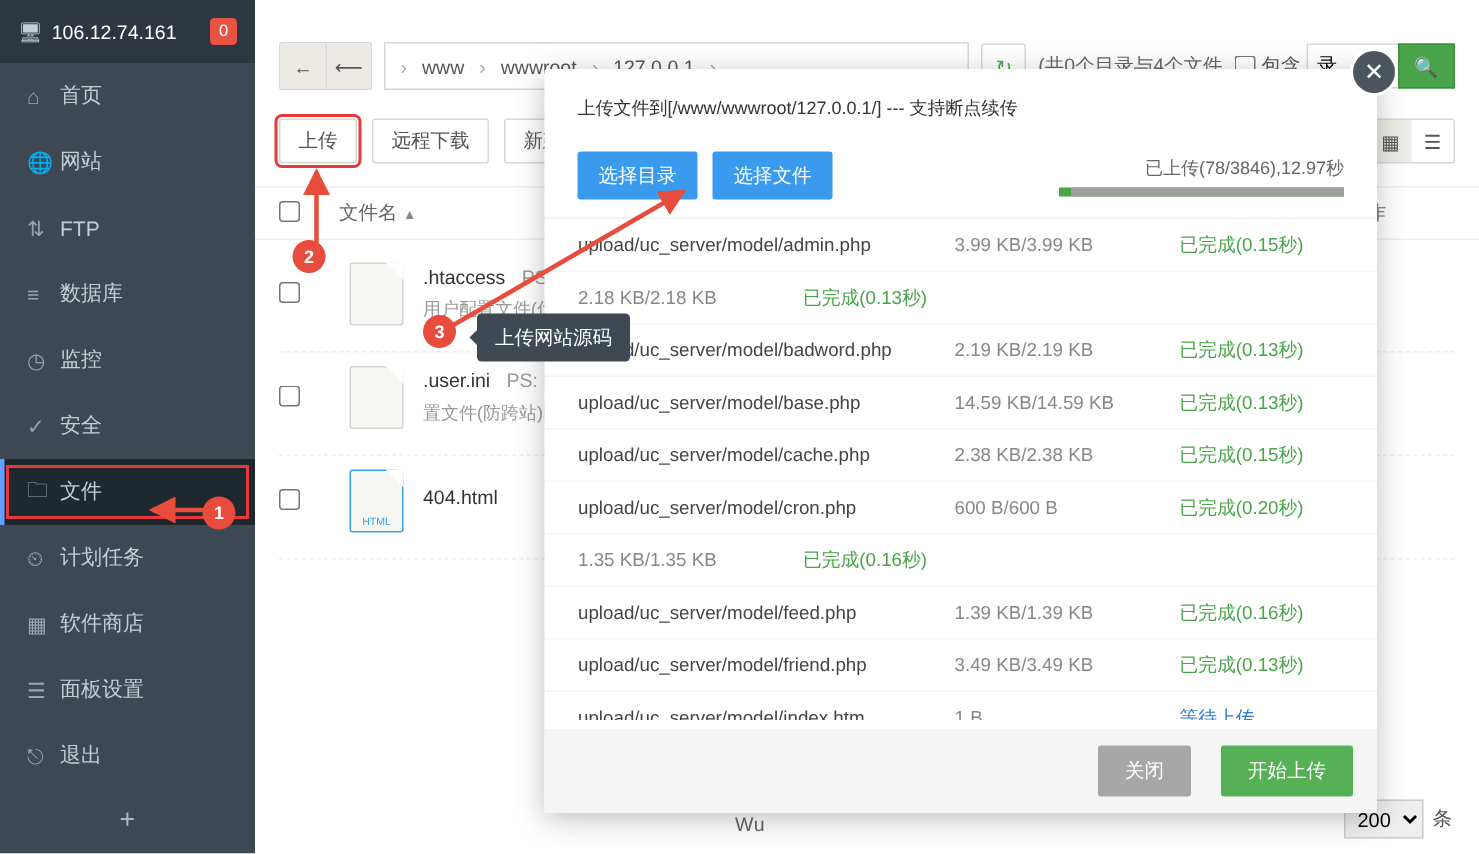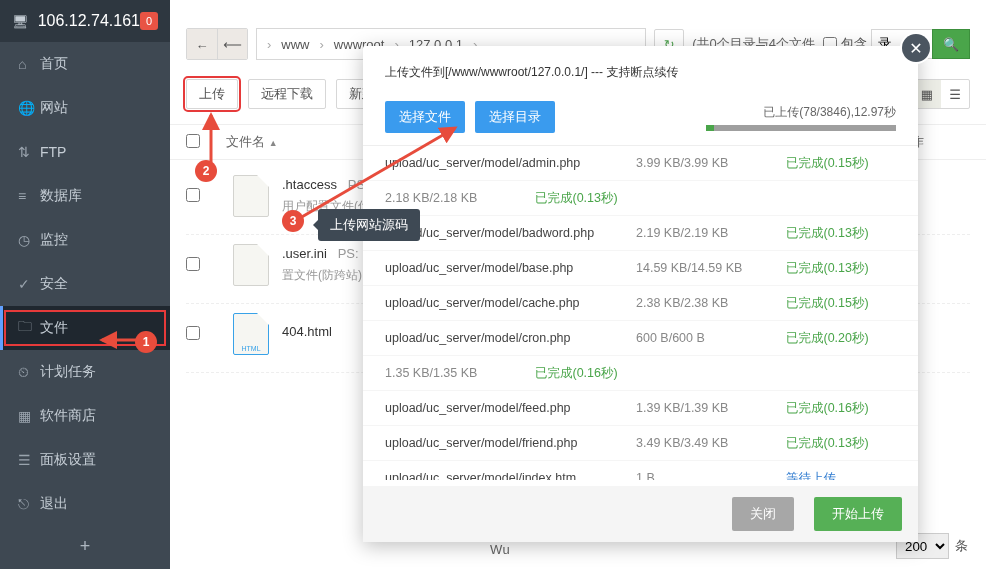--- a/index.html
+++ b/index.html
@@ -1,21 +1,21 @@
 <!DOCTYPE html>
 <html><head>
 <meta charset="utf-8">
 <style>
   * { margin:0; padding:0; box-sizing:border-box; font-family: "Microsoft YaHei", "Helvetica Neue", Arial, sans-serif; }
   body { background:#fff; width:986px; height:569px; overflow:hidden; position:relative; font-size:13px; color:#555; }
 
   
   .sidebar { position:absolute; left:0; top:0; width:170px; height:100%; background:#3e4852; color:#c5cdd5; }
   .sb-head { display:flex; align-items:center; height:42px; padding:0 12px; background:#2e3740; color:#fff; }
-  .sb-head .ip { flex:1; font-size:16px;text-align:right; }
+  .sb-head .ip { flex:1; font-size:13px; }
   .sb-head .count { width:18px; height:18px; line-height:18px; text-align:center; background:#e85344; color:#fff; border-radius:3px; font-size:11px; }
   .sb-item { display:flex; align-items:center; height:44px; padding:0 18px; cursor:pointer; font-size:14px; }
   .sb-item.active { background:#1f272f; box-shadow:inset 3px 0 0 #61a0ff; }
   .sb-item .ico { width:22px; display:inline-block; color:#9aa4ae; }
   .sb-add { text-align:center; height:40px; line-height:40px; color:#aeb7c0; font-size:18px; cursor:pointer; }
   .sb-item.boxed { outline:2px solid #e63a3a; outline-offset:-6px; }
 
   
   .main { position:absolute; left:170px; right:0; top:0; bottom:0; background:#fff; }
   .crumbbar { display:flex; align-items:center; height:40px; margin:24px 16px 0 16px; gap:8px; }
@@ -239,22 +239,22 @@
 
   <span class="wm">Wu</span>
 </div>
 
 <div class="modal">
   <div class="close">
       <span>✕</span>
     </div>
   <div class="title">上传文件到[/www/wwwroot/127.0.0.1/] --- 支持断点续传</div>
   <div class="ctrl">
+    <div class="bluebtn">选择目录</div>
     <div class="bluebtn">选择文件</div>
-    <div class="bluebtn">选择目录</div>
     <div class="spacer"></div>
     <div>
       <div class="prog">已上传(78/3846),12.97秒</div>
       <div class="progbar">
           <div class="rest" style="width:96%"></div>
         </div>
     </div>
   </div>
   <div class="uplist" id="uplist">
       <div class="urow">

